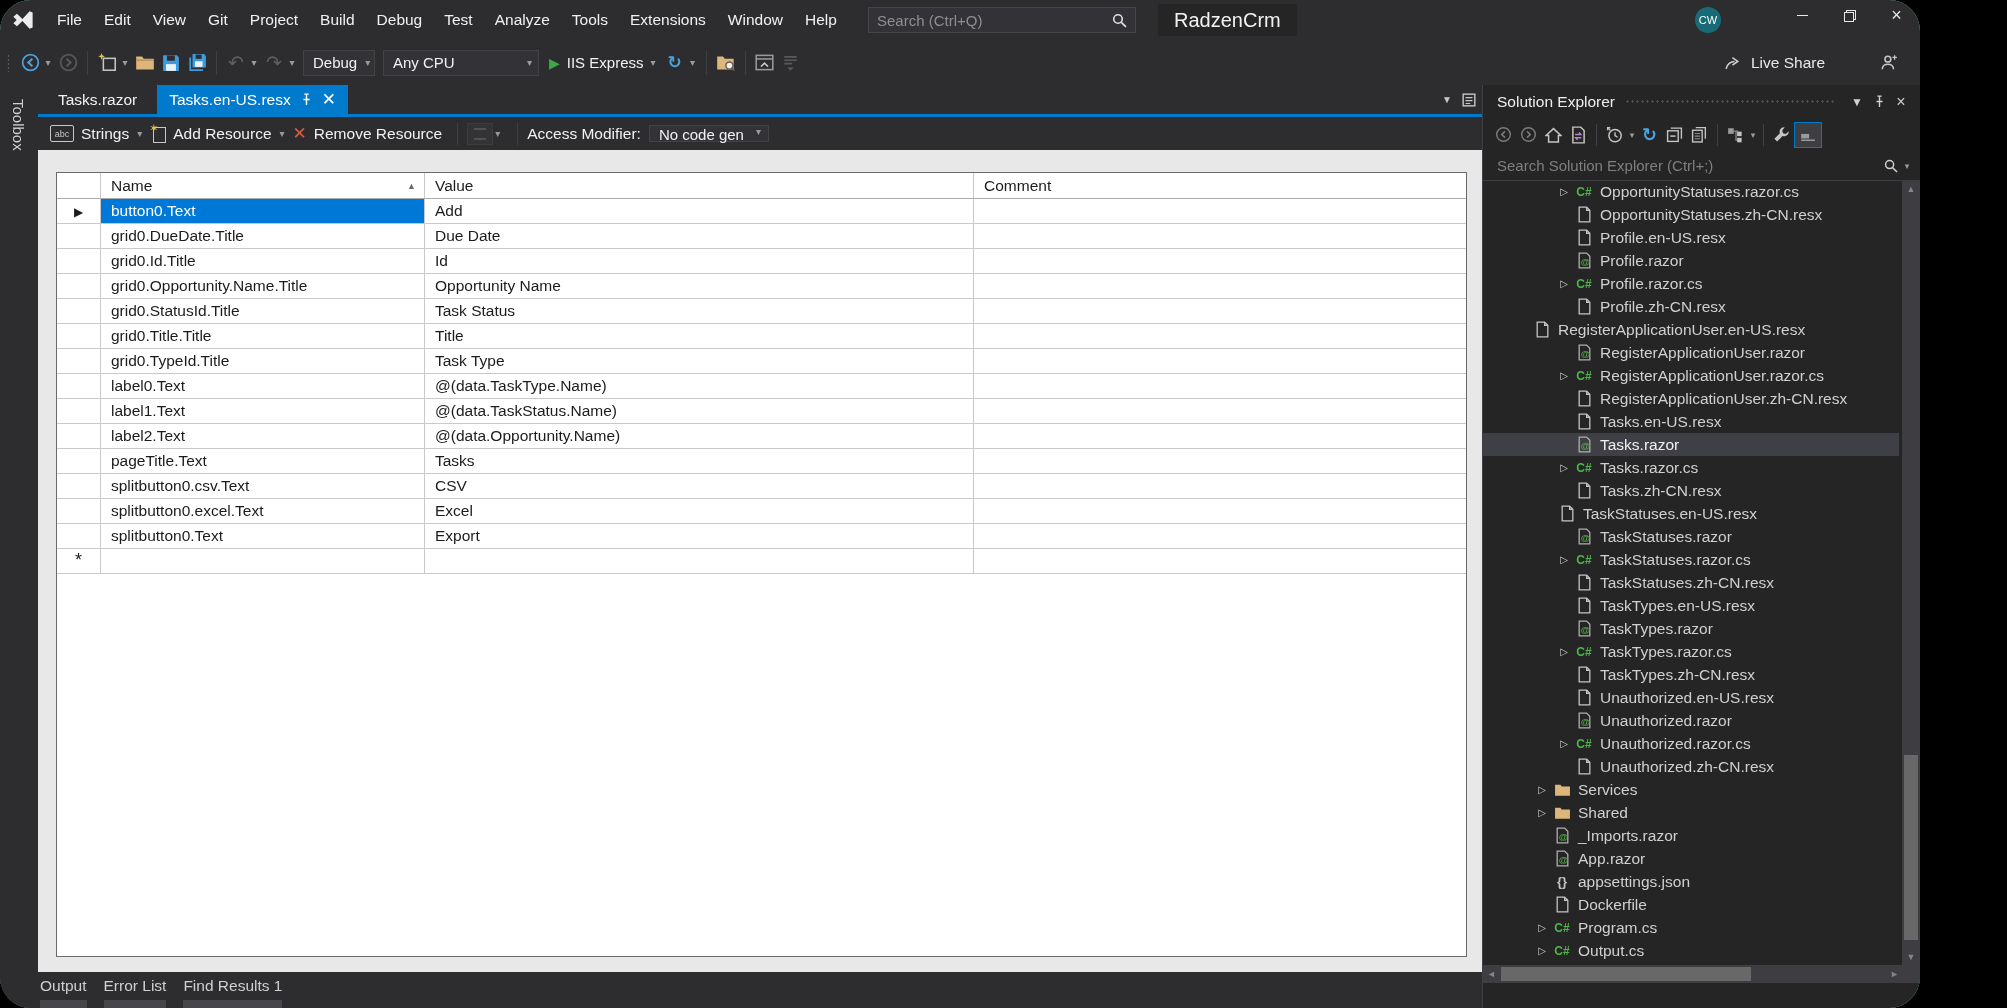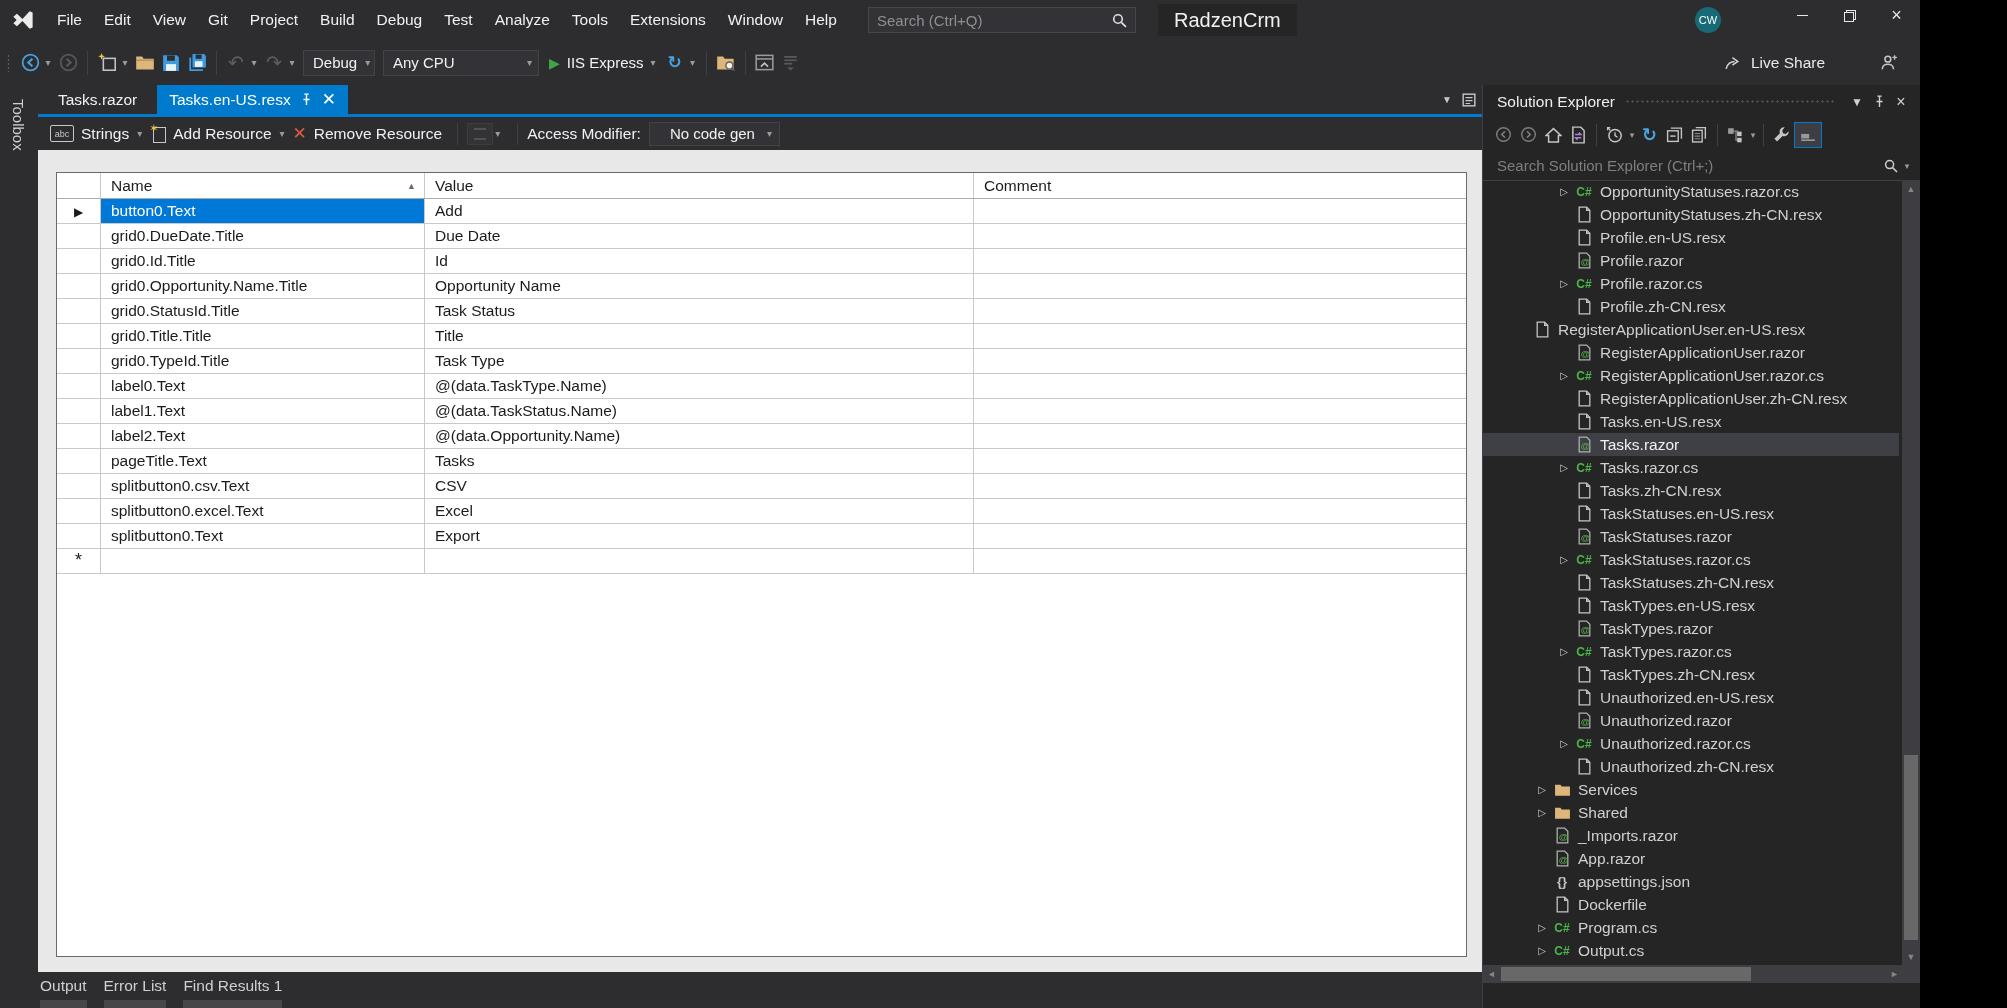--- a/index.html
+++ b/index.html
@@ -1,17 +1,17 @@
 <!DOCTYPE html>
 <html><head>
 <meta charset="utf-8">
 <style>
   html,body{margin:0;padding:0;background:#000;width:2007px;height:1008px;overflow:hidden;
     font-family:"Liberation Sans","DejaVu Sans",sans-serif;-webkit-font-smoothing:antialiased;}
-  #vs-window{position:absolute;left:0;top:0;width:1920px;height:1008px;background:#86efac;overflow:hidden;}
+  #vs-window{position:absolute;left:0;top:0;width:1920px;height:1008px;background:#86efac;overflow:hidden;border-radius:31px;}
 
   
   .titlebar{position:absolute;left:0;top:0;width:1920px;height:40px;background:#2d2d30;display:flex;align-items:center;}
   .vslogo{margin:0 12px 0 12px;display:flex;align-items:center;}
   .menu{display:flex;align-items:center;height:40px;}
   .menu-item{padding:0 11px;line-height:40px;font-size:15.5px;color:#f1f1f1;cursor:default;}
   .qsearch{position:absolute;left:868px;top:7px;width:268px;height:26px;background:#333337;border:1px solid #464649;
     display:flex;align-items:center;box-sizing:border-box;}
   .qsearch input{flex:1;background:transparent;border:none;outline:none;color:#c8c8c8;font-size:15px;padding:0 8px;
     font-family:"Liberation Sans","DejaVu Sans",sans-serif;}
@@ -69,22 +69,22 @@
   .rx-caret{font-size:10px;color:#9a9a9a;margin:0 8px 0 2px;}
   .abc-box{width:22px;height:15px;border:1px solid #c8c8c8;border-radius:2px;font-size:9px;color:#c8c8c8;
     display:flex;align-items:center;justify-content:center;}
   .newdoc{position:relative;width:16px;height:18px;}
   .newdoc .d{position:absolute;right:0;bottom:0;width:11px;height:14px;border:1.2px solid #c8c8c8;}
   .newdoc .s{position:absolute;left:-1px;top:-3px;color:#e8c84a;font-size:11px;}
   .redx{color:#d85c45;font-weight:bold;font-size:17px;}
   .rx-sep{width:1px;height:22px;background:#3f3f46;margin:0 9px;}
   .rx-dis{width:24px;height:20px;background:#38383b;border:1px solid #46464a;display:flex;align-items:center;justify-content:center;opacity:.6;}
   .rx-dis .ln{width:12px;height:8px;border-top:2px solid #6a6a6e;border-bottom:2px solid #6a6a6e;}
-  .rx-combo{height:24px;min-width:97px;background:#333337;border:1px solid #434346;display:flex;align-items:center;
-    padding:0 7px 0 20px;box-sizing:border-box;margin-left:8px;font-size:15px;}
+  .rx-combo{height:17px;min-width:97px;background:#333337;border:1px solid #434346;display:flex;
+    padding:0 7px 0 9px;box-sizing:border-box;margin-left:8px;font-size:15px;}
   .rx-combo .caret{font-size:10px;color:#9a9a9a;margin-left:12px;}
 
   
   .edcontent{position:relative;height:822px;background:#e8e8e8;}
   .grid{position:absolute;left:18px;top:22px;width:1411px;height:785px;background:#fff;border:1px solid #6a6a6a;box-sizing:border-box;}
   .g-row{display:flex;height:25px;border-bottom:1px solid #c9c9c9;box-sizing:border-box;}
   .g-row.g-head{height:26px;border-bottom:1px solid #ababab;}
   .gc{box-sizing:border-box;border-right:1px solid #c9c9c9;padding-left:10px;font-size:15.5px;color:#1b1b1b;
     line-height:24px;white-space:nowrap;overflow:hidden;}
   .g-head .gc{color:#1b1b1b;display:flex;align-items:center;}
@@ -689,21 +689,21 @@
         <div class="titem" style="padding-left:71px">
        <span class="tw"></span>
        <span class="ticon">
             <svg width="15" height="17" viewBox="0 0 14 16">
               <path d="M2 1 h7 l3 3 v11 H2 z" fill="none" stroke="#c5c5c5" stroke-width="1.2"></path>
               <path d="M9 1 v3 h3" fill="none" stroke="#c5c5c5" stroke-width="1.2"></path>
             </svg>
           </span>
        <span>Tasks.zh-CN.resx</span>
      </div>
-        <div class="titem" style="padding-left:71px">
+        <div class="titem" style="padding-left:54px">
        <span class="tw"></span>
        <span class="ticon">
             <svg width="15" height="17" viewBox="0 0 14 16">
               <path d="M2 1 h7 l3 3 v11 H2 z" fill="none" stroke="#c5c5c5" stroke-width="1.2"></path>
               <path d="M9 1 v3 h3" fill="none" stroke="#c5c5c5" stroke-width="1.2"></path>
             </svg>
           </span>
        <span>TaskStatuses.en-US.resx</span>
      </div>
         <div class="titem" style="padding-left:71px">

